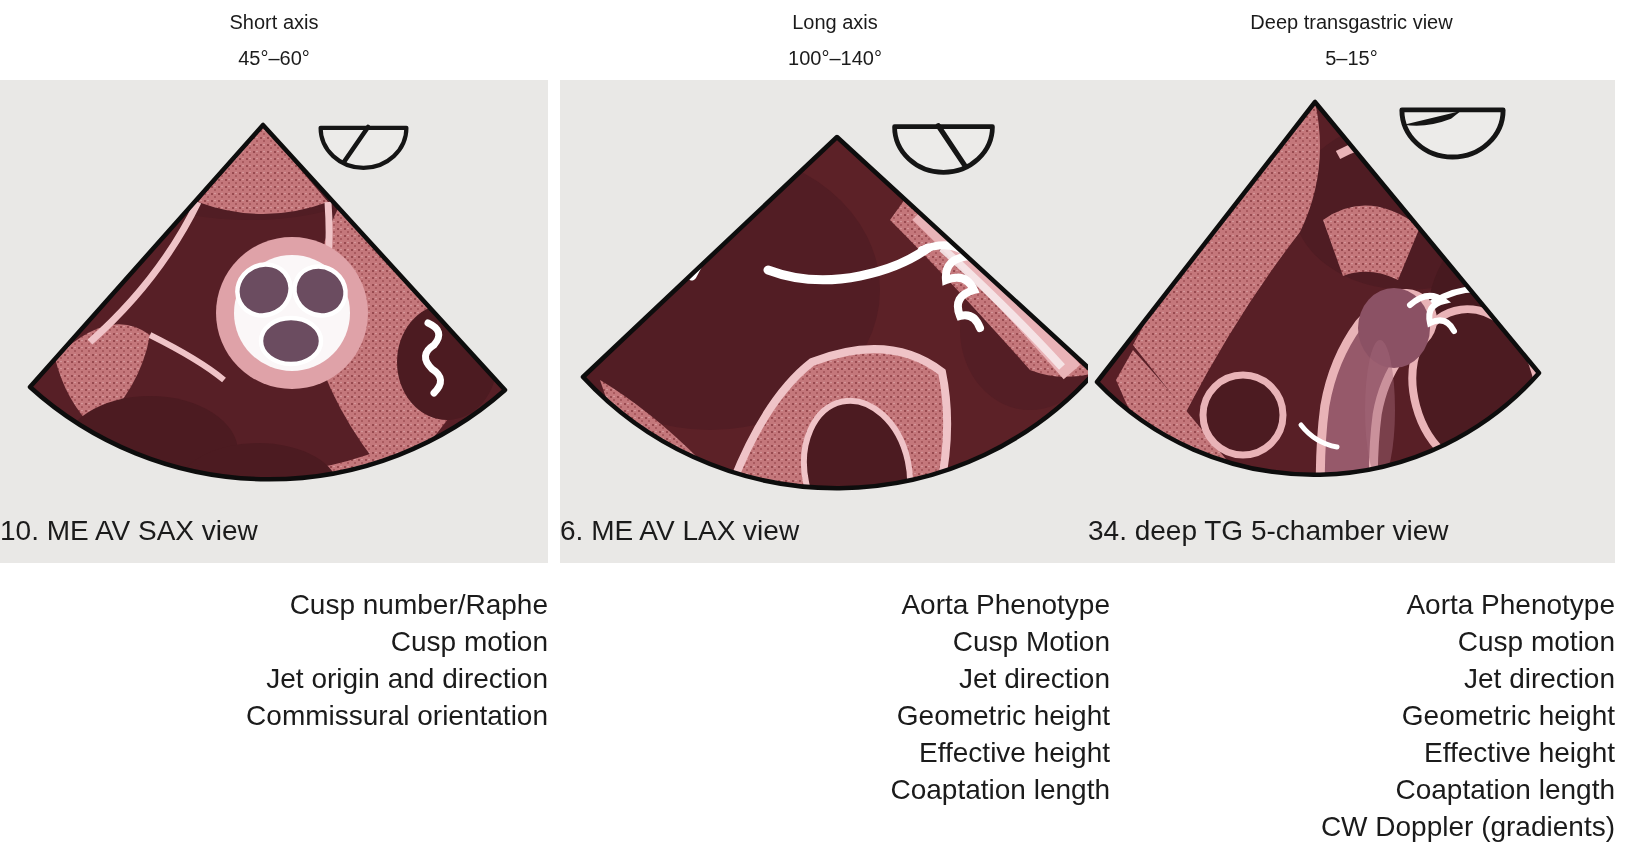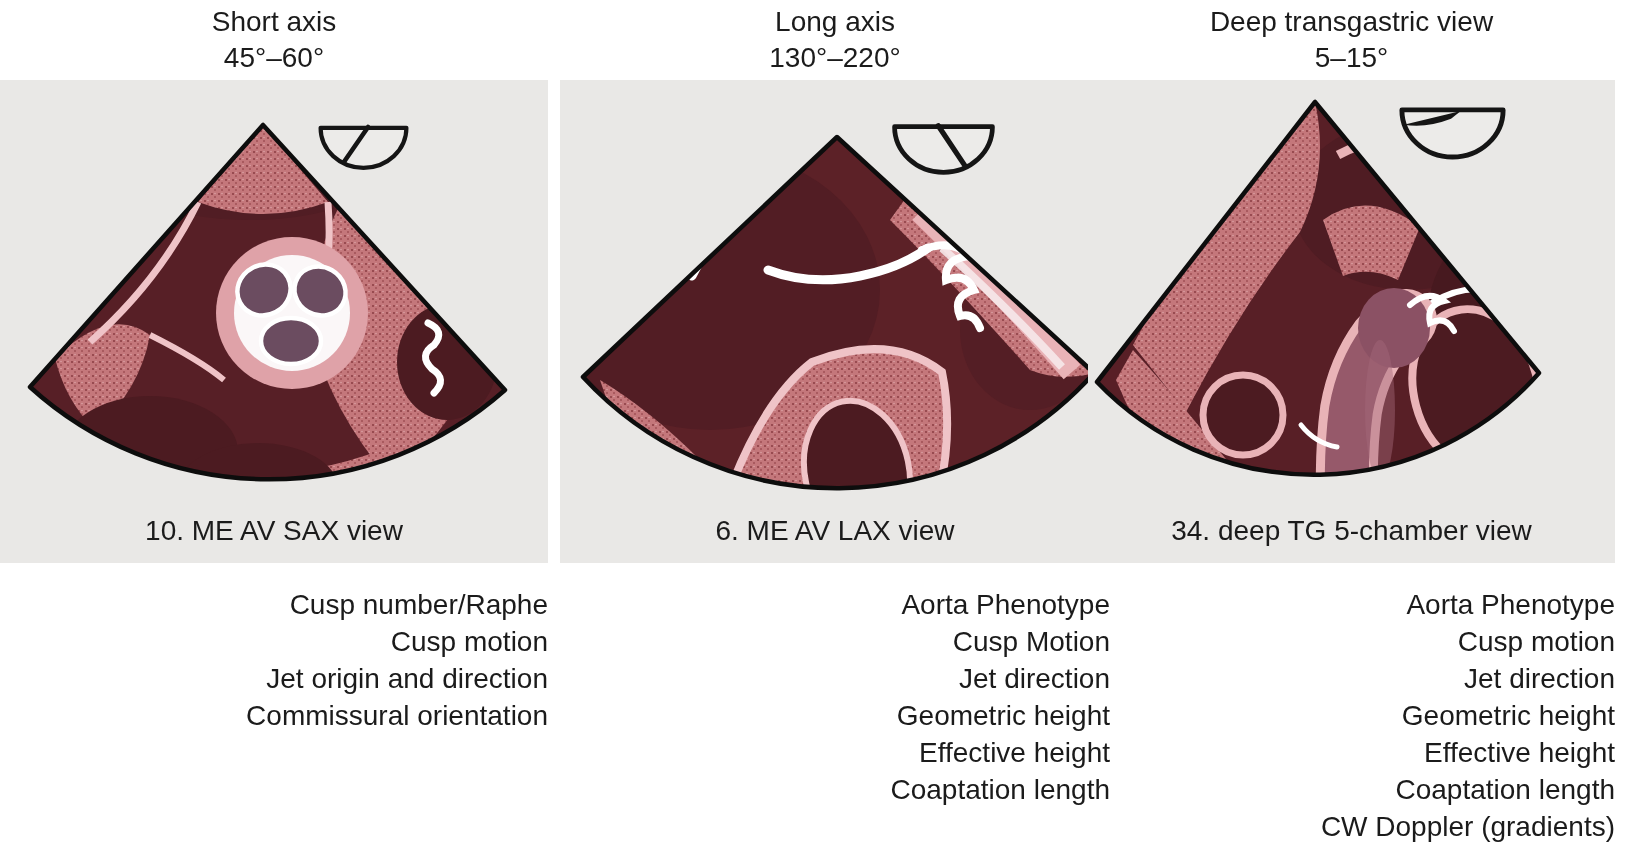--- a/index.html
+++ b/index.html
@@ -2,29 +2,29 @@
 <html><head>
 <meta charset="utf-8">
 <style>
   html,body{margin:0;padding:0;background:#ffffff;}
   #canvas{
     position:relative;width:1649px;height:847px;background:#ffffff;
     font-family:"Liberation Sans", sans-serif;color:#1b1b1b;overflow:hidden;
   }
   .col-header{
     position:absolute;top:0;height:80px;text-align:center;
-    font-size:28px;line-height:36px;padding-top:4px;box-sizing:border-box;
+    font-size:20px;line-height:36px;padding-top:4px;box-sizing:border-box;
   }
   .echo-panel{
     position:absolute;top:80px;height:483px;background:#e9e8e6;
   }
   .sector-svg{position:absolute;left:0;top:0;}
   .probe-icon{position:absolute;}
   .panel-caption{
-    position:absolute;left:0;bottom:15px;width:100%;text-align:center;
+    position:absolute;left:0;bottom:15px;width:100%;
     font-size:28px;line-height:34px;
   }
   .feature-list{
     position:absolute;top:563px;text-align:right;
     font-size:28px;line-height:37px;padding-top:23px;box-sizing:border-box;
   }
   
   .c1{left:0;width:548px;}
   .c2{left:560px;width:550px;}
   .c3{left:1088px;width:527px;}
@@ -86,21 +86,21 @@
 
   <div class="feature-list c1">
       <div>Cusp number/Raphe</div>
       <div>Cusp motion</div>
       <div>Jet origin and direction</div>
       <div>Commissural orientation</div>
     </div>
 
   <div class="col-header c2">
     <div>Long axis</div>
-    <div>130°–220°</div>
+    <div>100°–140°</div>
   </div>
 
   <div class="echo-panel c2">
     <svg class="sector-svg" width="550" height="483" viewBox="0 0 550 483">
       <defs>
         <pattern id="sp2" width="7" height="7" patternUnits="userSpaceOnUse">
           <rect width="7" height="7" fill="#c4777b"></rect>
           <circle cx="2" cy="2" r="1.1" fill="#8e4046"></circle>
           <circle cx="5" cy="5" r="1" fill="#a05056"></circle>
           <circle cx="5" cy="1.5" r="0.8" fill="#daa0a4"></circle>

